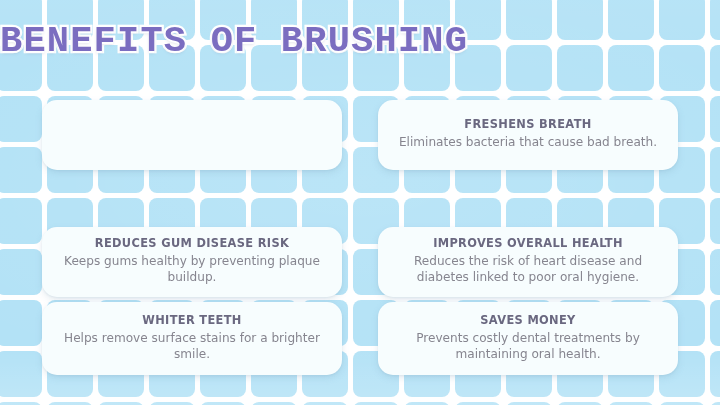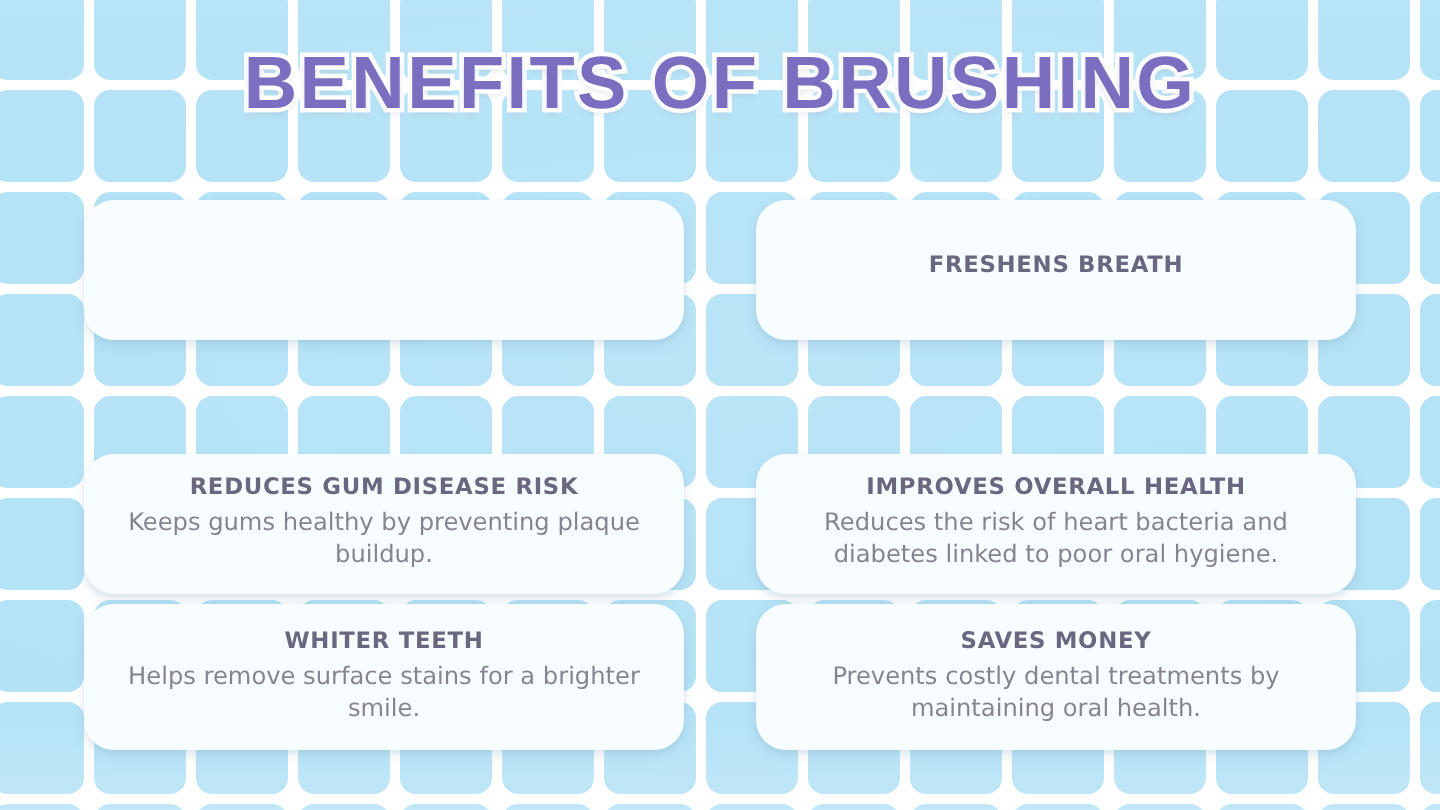--- a/index.html
+++ b/index.html
@@ -53,22 +53,22 @@
     inset: 0;
     z-index: 2;
   }
 
   
   #poster-title {
     position: absolute;
     left: 0;
     right: 0;
     top: 23px;
-    text-align: center;
-    font-family: Liberation Sans, sans-serif;
+    text-align: left;
+    font-family: Liberation Mono, monospace;
     font-weight: 700;
     font-size: 37px;
     letter-spacing: 1.2px;
     color: #7b6dc0;
     -webkit-text-stroke: 4.5px #ffffff;
     paint-order: stroke fill;
     text-shadow:
       0 2px 0 rgba(255,255,255,0.95),
       0 3px 3px rgba(120,130,160,0.18);
     white-space: nowrap;
@@ -269,34 +269,35 @@
     <div id="poster-title">BENEFITS OF BRUSHING</div>
 
     <div class="card left row1">
       <div class="card-inner">
       </div>
     </div>
 
     <div class="card right row1">
       <div class="card-inner">
         <p class="card-title">FRESHENS BREATH</p>
+        <p class="card-body">Eliminates bacteria that cause bad breath.</p>
       </div>
     </div>
 
     <div class="card left row2">
       <div class="card-inner">
         <p class="card-title">REDUCES GUM DISEASE RISK</p>
         <p class="card-body">Keeps gums healthy by preventing plaque buildup.</p>
       </div>
     </div>
 
     <div class="card right row2">
       <div class="card-inner">
         <p class="card-title">IMPROVES OVERALL HEALTH</p>
-        <p class="card-body">Reduces the risk of heart bacteria and diabetes linked to poor oral hygiene.</p>
+        <p class="card-body">Reduces the risk of heart disease and diabetes linked to poor oral hygiene.</p>
       </div>
     </div>
 
     <div class="card right row3">
       <div class="card-inner">
         <p class="card-title">SAVES MONEY</p>
         <p class="card-body">Prevents costly dental treatments by maintaining oral health.</p>
       </div>
     </div>
 

